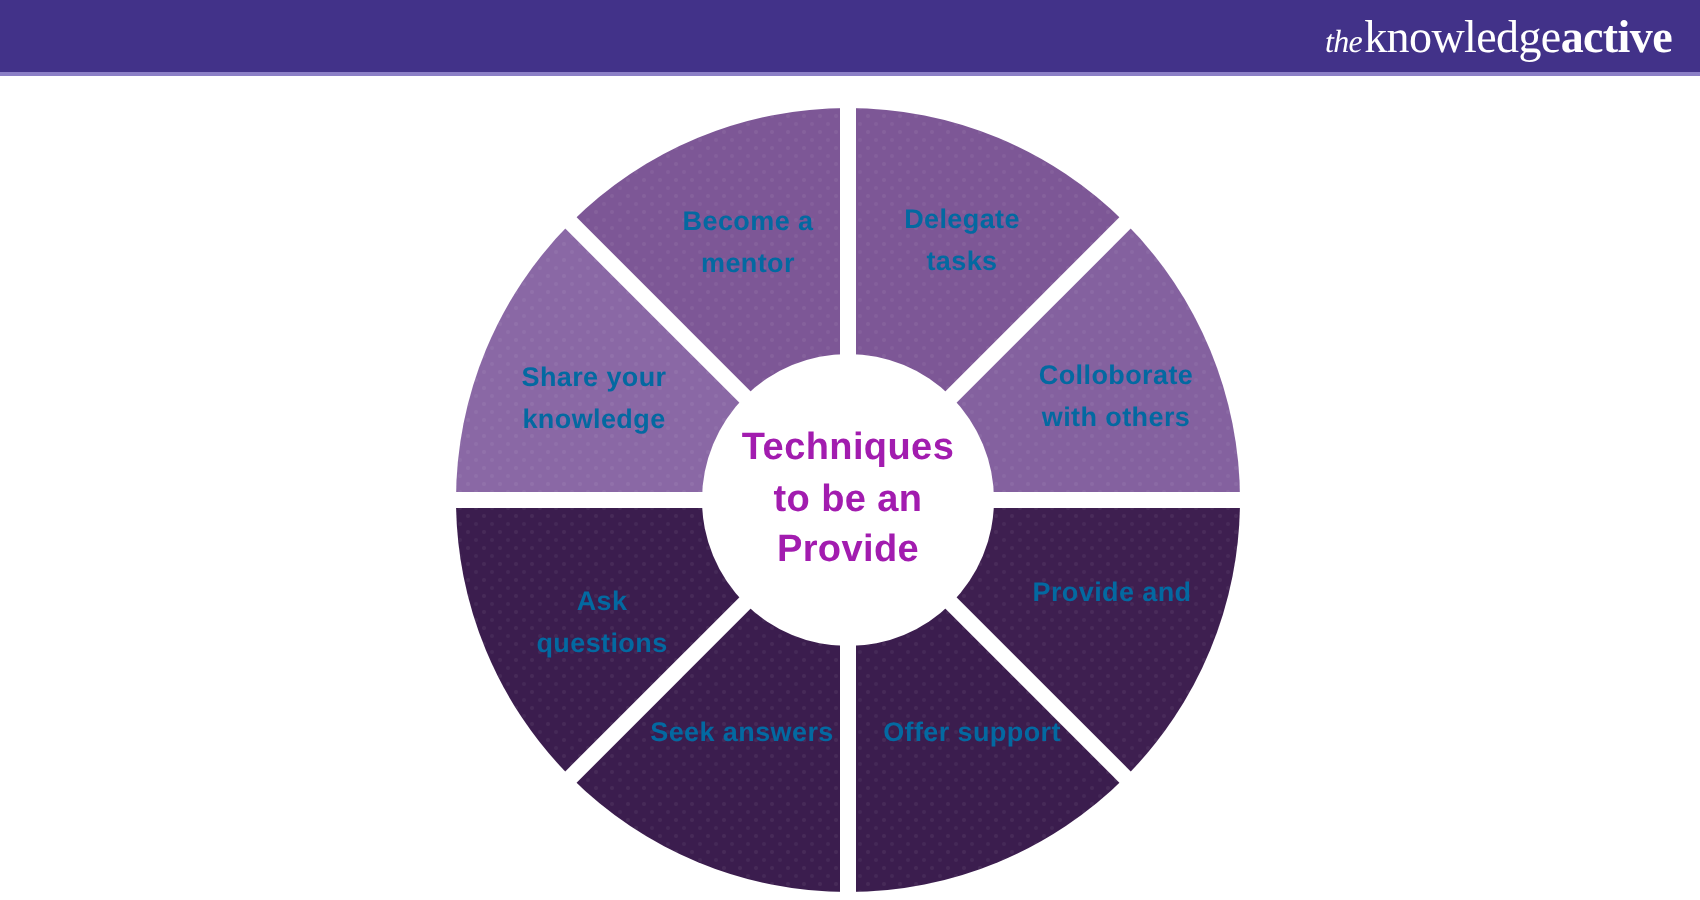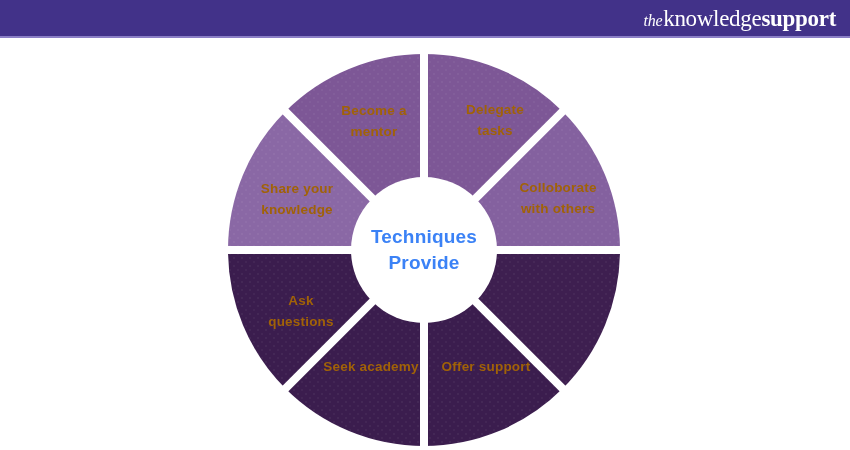--- a/index.html
+++ b/index.html
@@ -21,40 +21,40 @@
     display:flex;align-items:baseline;line-height:1;
     letter-spacing:-0.3px;
   }
   .logo .the{font-style:italic;font-size:16px;margin-right:1px;}
   .logo .knowledge{font-size:23px;font-weight:normal;}
   .logo .academy{font-size:23px;font-weight:bold;}
   
   .wheel-svg{position:absolute;top:0;left:0;}
   .seg-label{
     position:absolute;transform:translate(-50%,-50%);
-    color:#a16207;font-size:13.5px;font-weight:600;
+    color:#0369a1;font-size:13.5px;font-weight:600;
     text-align:center;line-height:1.55;white-space:nowrap;
     letter-spacing:0.2px;
   }
   .seg-label span{display:block;}
   .center-label{
     position:absolute;left:424px;top:250px;transform:translate(-50%,-50%);
     font-size:19px;font-weight:bold;text-align:center;line-height:1.35;
     letter-spacing:0.2px;white-space:nowrap;
   }
   .center-label span{display:block;}
 </style>
 </head>
 <body>
 
 <div class="header" style="background-color: rgb(66, 50, 137);">
   <div class="logo">
     <span class="the">the</span>
       <span class="knowledge">knowledge</span>
-      <span class="academy">support</span>
+      <span class="academy">active</span>
   </div>
 </div>
 
 <svg class="wheel-svg" width="850" height="450" viewBox="0 0 850 450">
   <defs>
     <pattern id="dotpat" width="8" height="8" patternUnits="userSpaceOnUse">
       <circle cx="2" cy="2" r="1" fill="rgba(255,255,255,0.06)"></circle>
       <circle cx="6" cy="6" r="1" fill="rgba(255,255,255,0.05)"></circle>
     </pattern>
   </defs>
@@ -77,41 +77,43 @@
     <line x1="565.4" y1="108.6" x2="282.6" y2="391.4"></line>
   </g>
 
   <circle cx="424" cy="250" r="73" fill="#ffffff"></circle>
 </svg>
 
 <div class="seg-label" style="left:374px;top:122px">
   <span>Become a</span>
   <span>mentor</span>
 </div>
-<div class="seg-label" style="left:495px;top:121px">
+<div class="seg-label" style="left:481px;top:121px">
   <span>Delegate</span>
   <span>tasks</span>
 </div>
 <div class="seg-label" style="left:558px;top:199px">
   <span>Colloborate</span>
   <span>with others</span>
 </div>
 <div class="seg-label" style="left:556px;top:297px">
+  <span>Provide and</span>
 </div>
 <div class="seg-label" style="left:486px;top:367px">
   <span>Offer support</span>
 </div>
 <div class="seg-label" style="left:371px;top:367px">
-  <span>Seek academy</span>
+  <span>Seek answers</span>
 </div>
 <div class="seg-label" style="left:301px;top:312px">
   <span>Ask</span>
   <span>questions</span>
 </div>
 <div class="seg-label" style="left:297px;top:200px">
   <span>Share your</span>
   <span>knowledge</span>
 </div>
 
-<div class="center-label" style="color: #3b82f6;">
+<div class="center-label" style="color: #a21caf;">
   <span>Techniques</span>
+  <span>to be an</span>
   <span>Provide</span>
 </div>
 
 </body></html>

